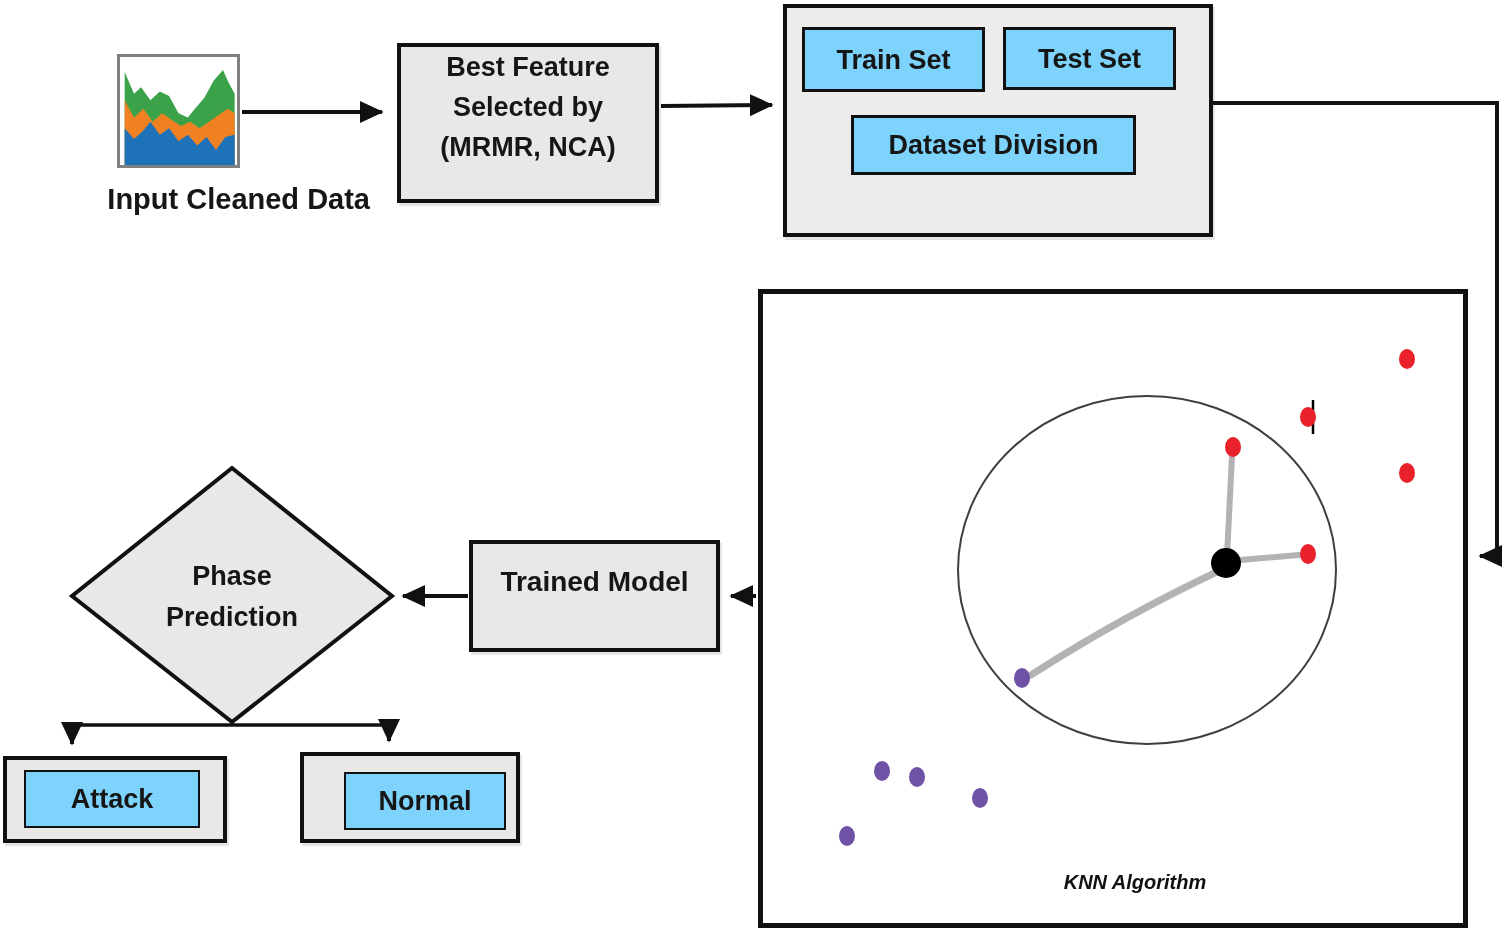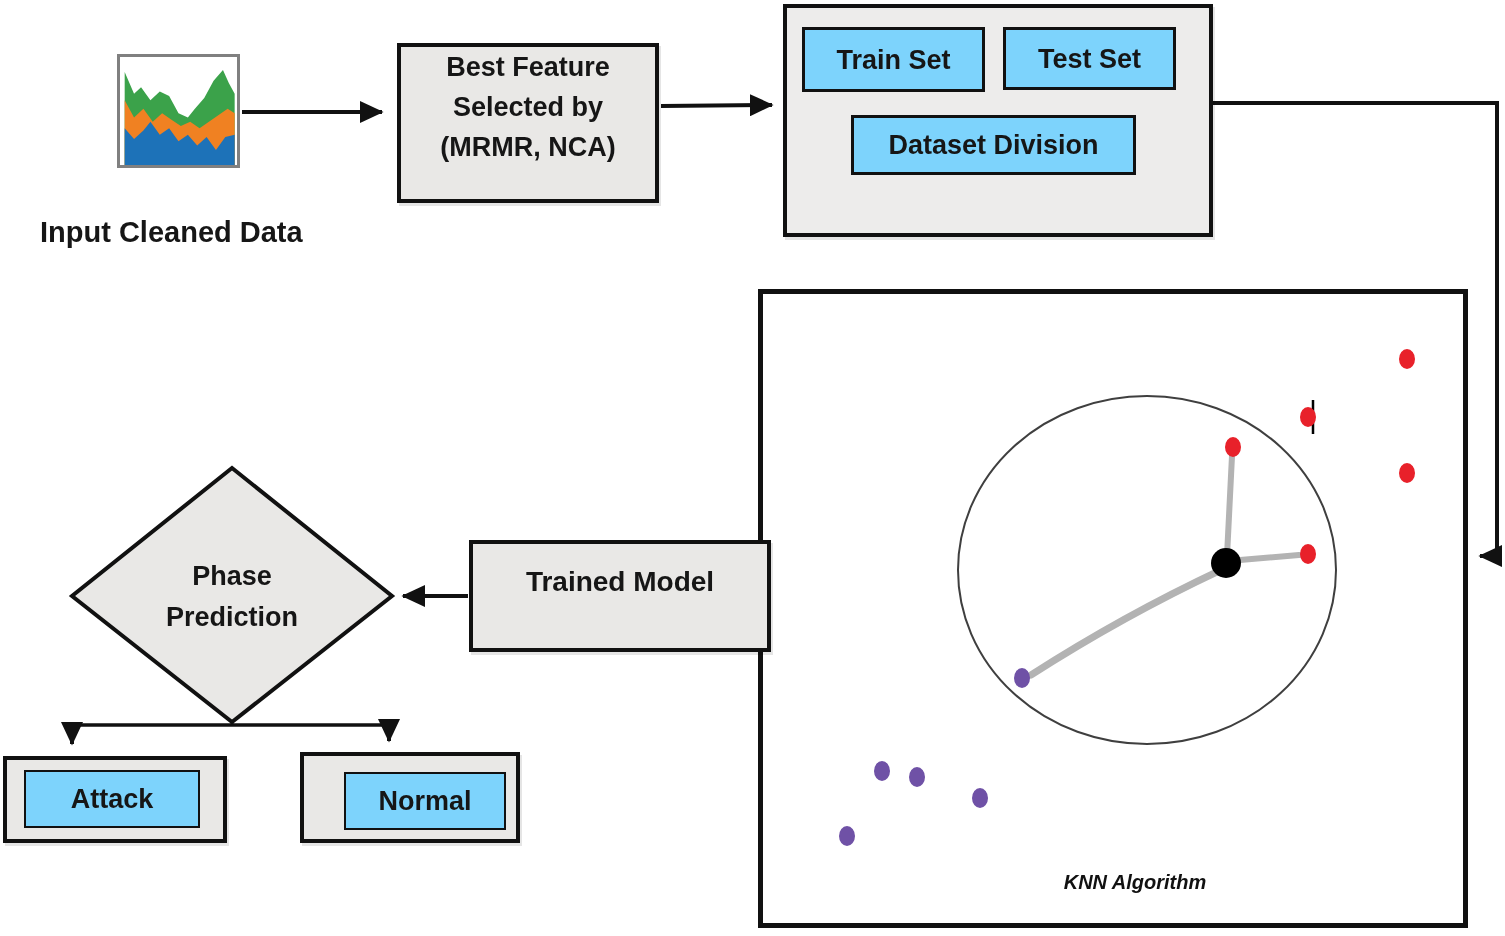--- a/index.html
+++ b/index.html
@@ -15,37 +15,37 @@
     box-sizing:border-box;display:flex;align-items:center;justify-content:flex-start;
     box-shadow:2px 3px 0 rgba(0,0,0,0.10);
   }
   .wbox{
     position:absolute;background:#7dd3fc;border:3px solid #111;
     box-sizing:border-box;display:flex;align-items:center;justify-content:center;
   }
   .boxtext{font-weight:bold;font-size:27px;line-height:40px;text-align:center;letter-spacing:0px;}
   
   #input-icon{left:117px;top:54px;width:123px;height:114px;border:3px solid #808080;background:#fff;box-sizing:border-box;}
-  #input-label{left:40px;top:183px;width:330px;text-align:left;font-weight:bold;font-size:29px;margin-top:33px;}
+  #input-label{left:40px;top:183px;width:330px;text-align:right;font-weight:bold;font-size:29px;}
   
   #best-feature{left:397px;top:43px;width:262px;height:160px;flex-direction:column;}
   
   #dataset-group{left:783px;top:4px;width:430px;height:233px;background:#edeceb;border:4px solid #111;box-sizing:border-box;box-shadow:2px 3px 0 rgba(0,0,0,0.10);}
   #train-box{left:15px;top:19px;width:183px;height:65px;}
   #test-box{left:216px;top:19px;width:173px;height:63px;}
   #division-box{left:64px;top:107px;width:285px;height:60px;}
   
   #knn-box{left:758px;top:289px;width:710px;height:639px;background:#fff;border:5px solid #111;box-sizing:border-box;}
   #knn-inner{position:absolute;left:0;top:0;width:700px;height:629px;}
   .dot{position:absolute;width:16px;height:20px;border-radius:50%;}
   .dot.center{width:30px;height:30px;border-radius:50%;}
   #knn-label{position:absolute;left:0;top:577px;width:700px;padding-left:44px;box-sizing:border-box;
     text-align:center;font-weight:bold;font-style:italic;font-size:20px;color:#111;}
   
-  #trained-model{left:469px;top:540px;width:302px;height:112px;align-items:flex-start;}
+  #trained-model{left:469px;top:540px;width:251px;height:112px;align-items:flex-start;}
   #trained-model .boxtext{margin-top:18px;width:100%;}
   
   #prediction-text{left:132px;top:556px;width:200px;text-align:center;font-weight:bold;font-size:27px;line-height:41px;}
   
   #attack-outer{left:3px;top:756px;width:224px;height:87px;}
   #attack-inner{left:17px;top:10px;width:176px;height:58px;border-width:2px;}
   #normal-outer{left:300px;top:752px;width:220px;height:91px;}
   #normal-inner{left:40px;top:16px;width:162px;height:58px;border-width:2px;}
   #bg-svg{position:absolute;left:0;top:0;z-index:0;}
   .node{z-index:2;}

